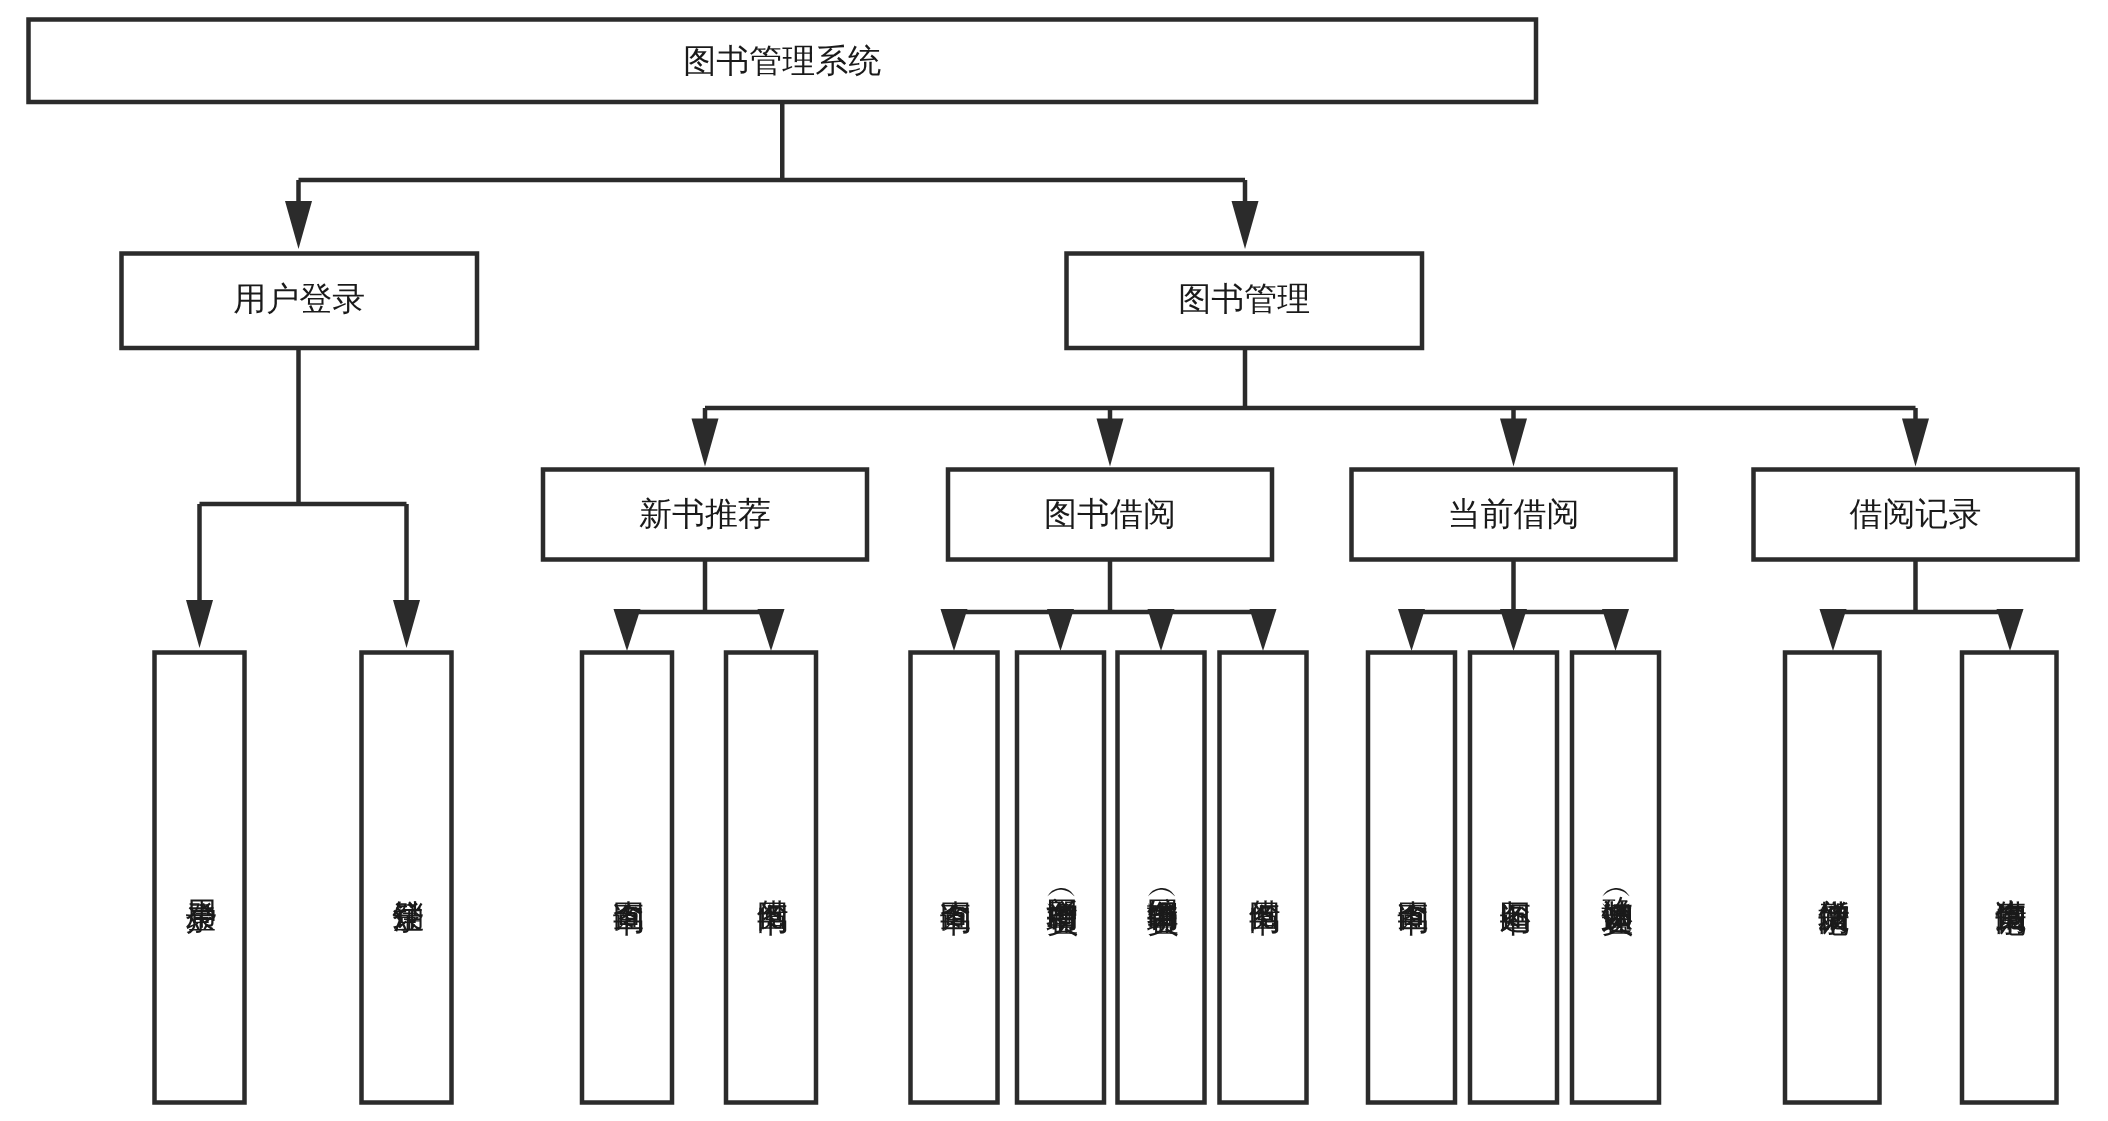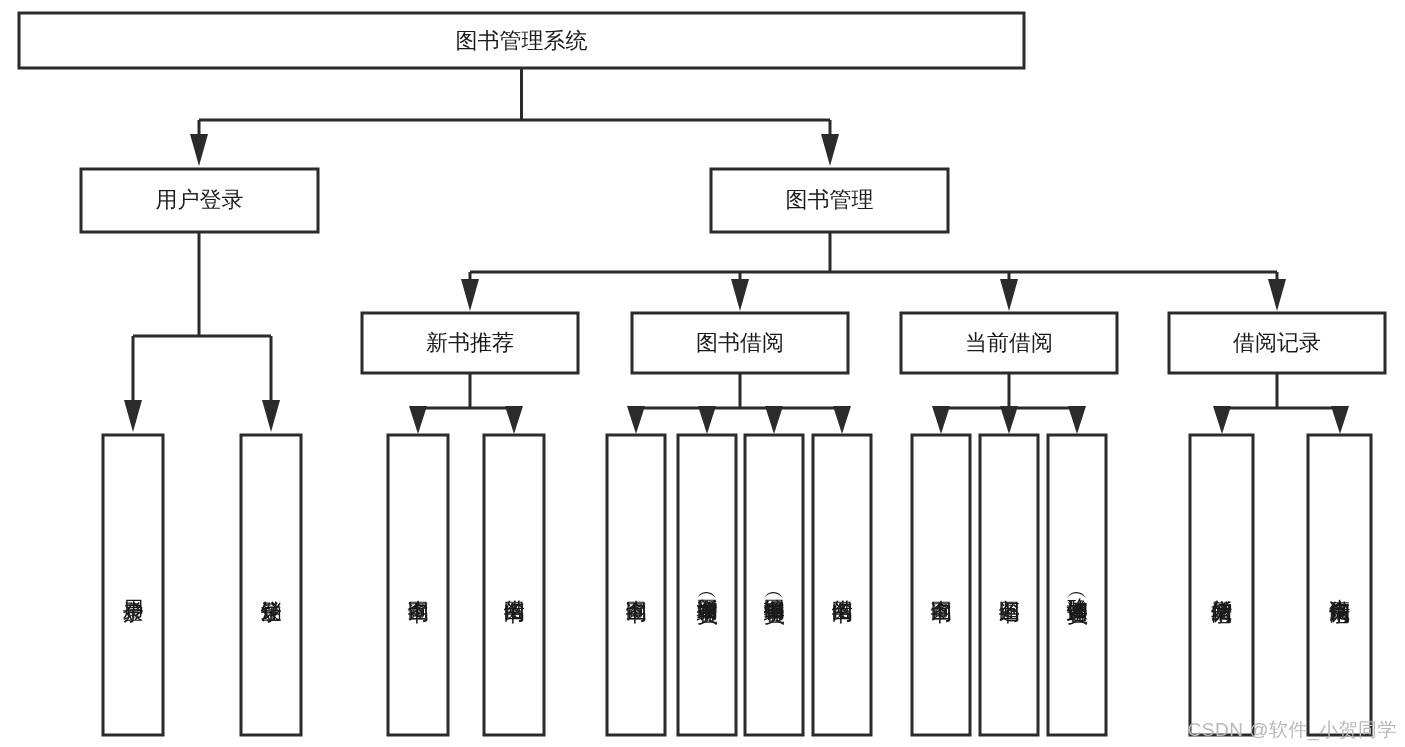--- a/index.html
+++ b/index.html
@@ -225,15 +225,14 @@
   <div class="node-label-v" style="left:745px; top:435px; width:58px; height:300px;">编辑图书（管理员）</div>
   <div class="node-label-v" style="left:813px; top:435px; width:58px; height:300px;">借阅图书</div>
 
   <div class="node-label-v" style="left:912px; top:435px; width:58px; height:300px;">查询图书</div>
   <div class="node-label-v" style="left:980px; top:435px; width:58px; height:300px;">归还图书</div>
   <div class="node-label-v" style="left:1048px; top:435px; width:58px; height:300px;">确认归还（管理员）</div>
 
   <div class="node-label-v" style="left:1190px; top:435px; width:63px; height:300px;">新增借阅记录</div>
   <div class="node-label-v" style="left:1308px; top:435px; width:63px; height:300px;">查询借阅记录</div>
 
-  <div class="watermark">CSDN @软件_小贺同学</div>
 
 </div>
 
 </body></html>

